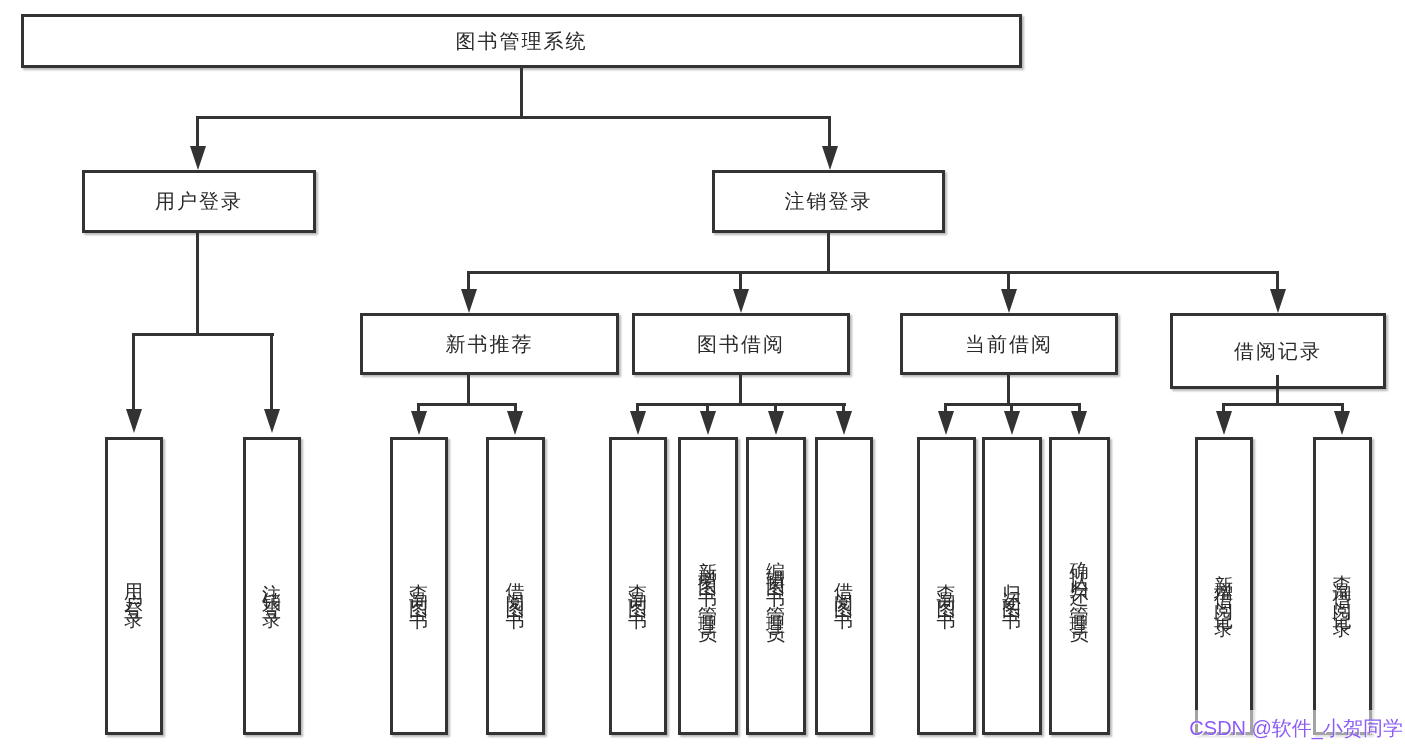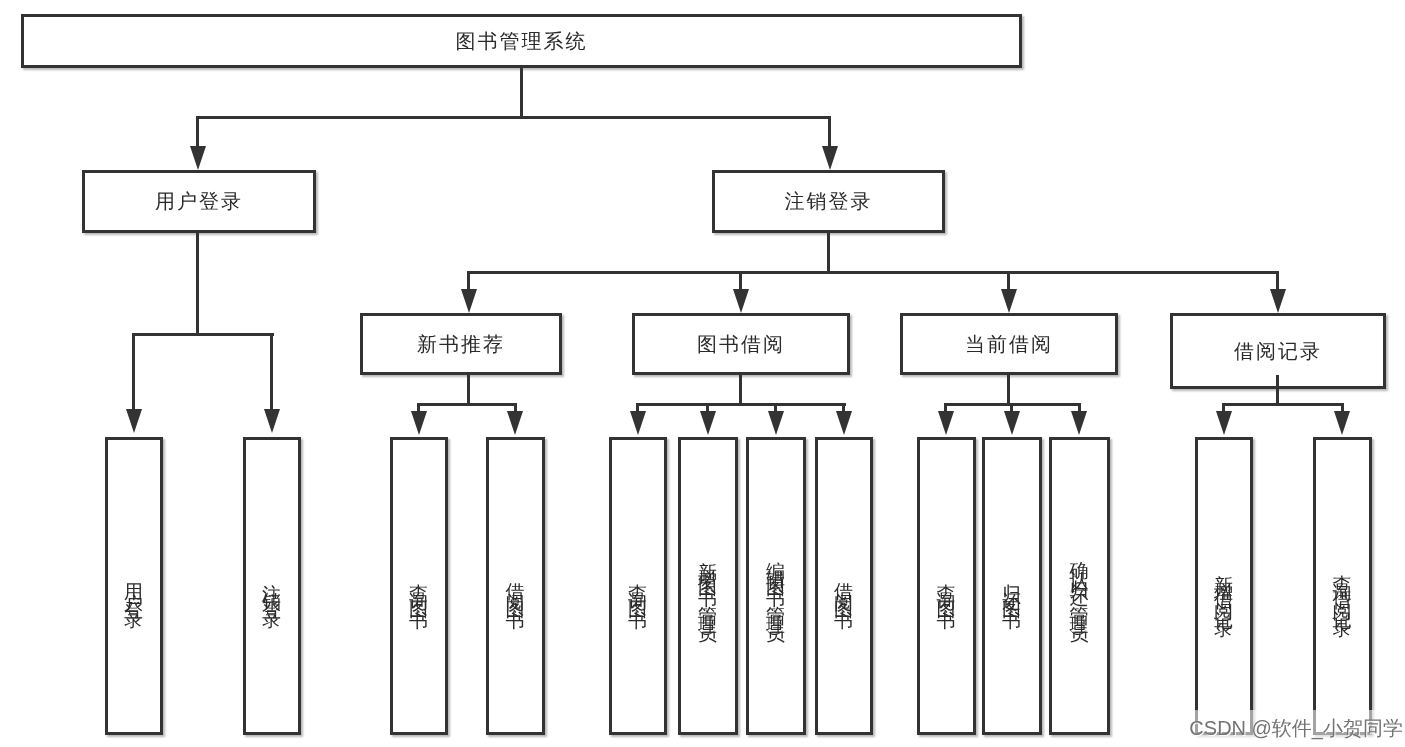--- a/index.html
+++ b/index.html
@@ -22,21 +22,21 @@
   .hl{height:3px;}
   .arrow{
     position:absolute;width:16px;height:24px;background:#333333;
     -webkit-clip-path:polygon(50% 100%,0 0,100% 0);
     clip-path:polygon(50% 100%,0 0,100% 0);
   }
   .watermark{
     position:absolute;left:1180px;top:710px;width:225px;height:37px;
     background:rgba(255,255,255,0.55);
     display:flex;align-items:center;justify-content:flex-end;
-    font-size:20px;color:#737373;text-shadow:1px 1px 0 #ffffff;
+    font-size:20px;color:#8b5cf6;text-shadow:1px 1px 0 #ffffff;
     white-space:nowrap;padding-right:2px;box-sizing:border-box;z-index:5;
   }
 </style>
 </head>
 <body>
 
 <div id="canvas">
 
   <div class="box hlabel" style="left:21px;top:14px;width:1001px;height:54px">图书管理系统</div>
 
@@ -61,21 +61,21 @@
   <div class="hl" style="left:467px;top:271px;width:812px"></div>
   <div class="vl" style="left:467px;top:271px;height:20px"></div>
   <div class="arrow" style="left:461px;top:289px"></div>
   <div class="vl" style="left:739px;top:271px;height:20px"></div>
   <div class="arrow" style="left:733px;top:289px"></div>
   <div class="vl" style="left:1007px;top:271px;height:20px"></div>
   <div class="arrow" style="left:1001px;top:289px"></div>
   <div class="vl" style="left:1276px;top:271px;height:20px"></div>
   <div class="arrow" style="left:1270px;top:289px"></div>
 
-  <div class="box hlabel" style="left:360px;top:313px;width:202px;height:62px">新书推荐</div>
+  <div class="box hlabel" style="left:360px;top:313px;width:259px;height:62px">新书推荐</div>
   <div class="box hlabel" style="left:900px;top:313px;width:218px;height:62px">当前借阅</div>
   <div class="box hlabel" style="left:632px;top:313px;width:218px;height:62px">图书借阅</div>
   <div class="box hlabel" style="left:1170px;top:313px;width:216px;height:76px">借阅记录</div>
 
   <div class="vl" style="left:467px;top:375px;height:31px"></div>
   <div class="hl" style="left:417px;top:403px;width:100px"></div>
   <div class="vl" style="left:417px;top:403px;height:12px"></div>
   <div class="arrow" style="left:411px;top:411px"></div>
   <div class="vl" style="left:514px;top:403px;height:12px"></div>
   <div class="arrow" style="left:507px;top:411px"></div>

